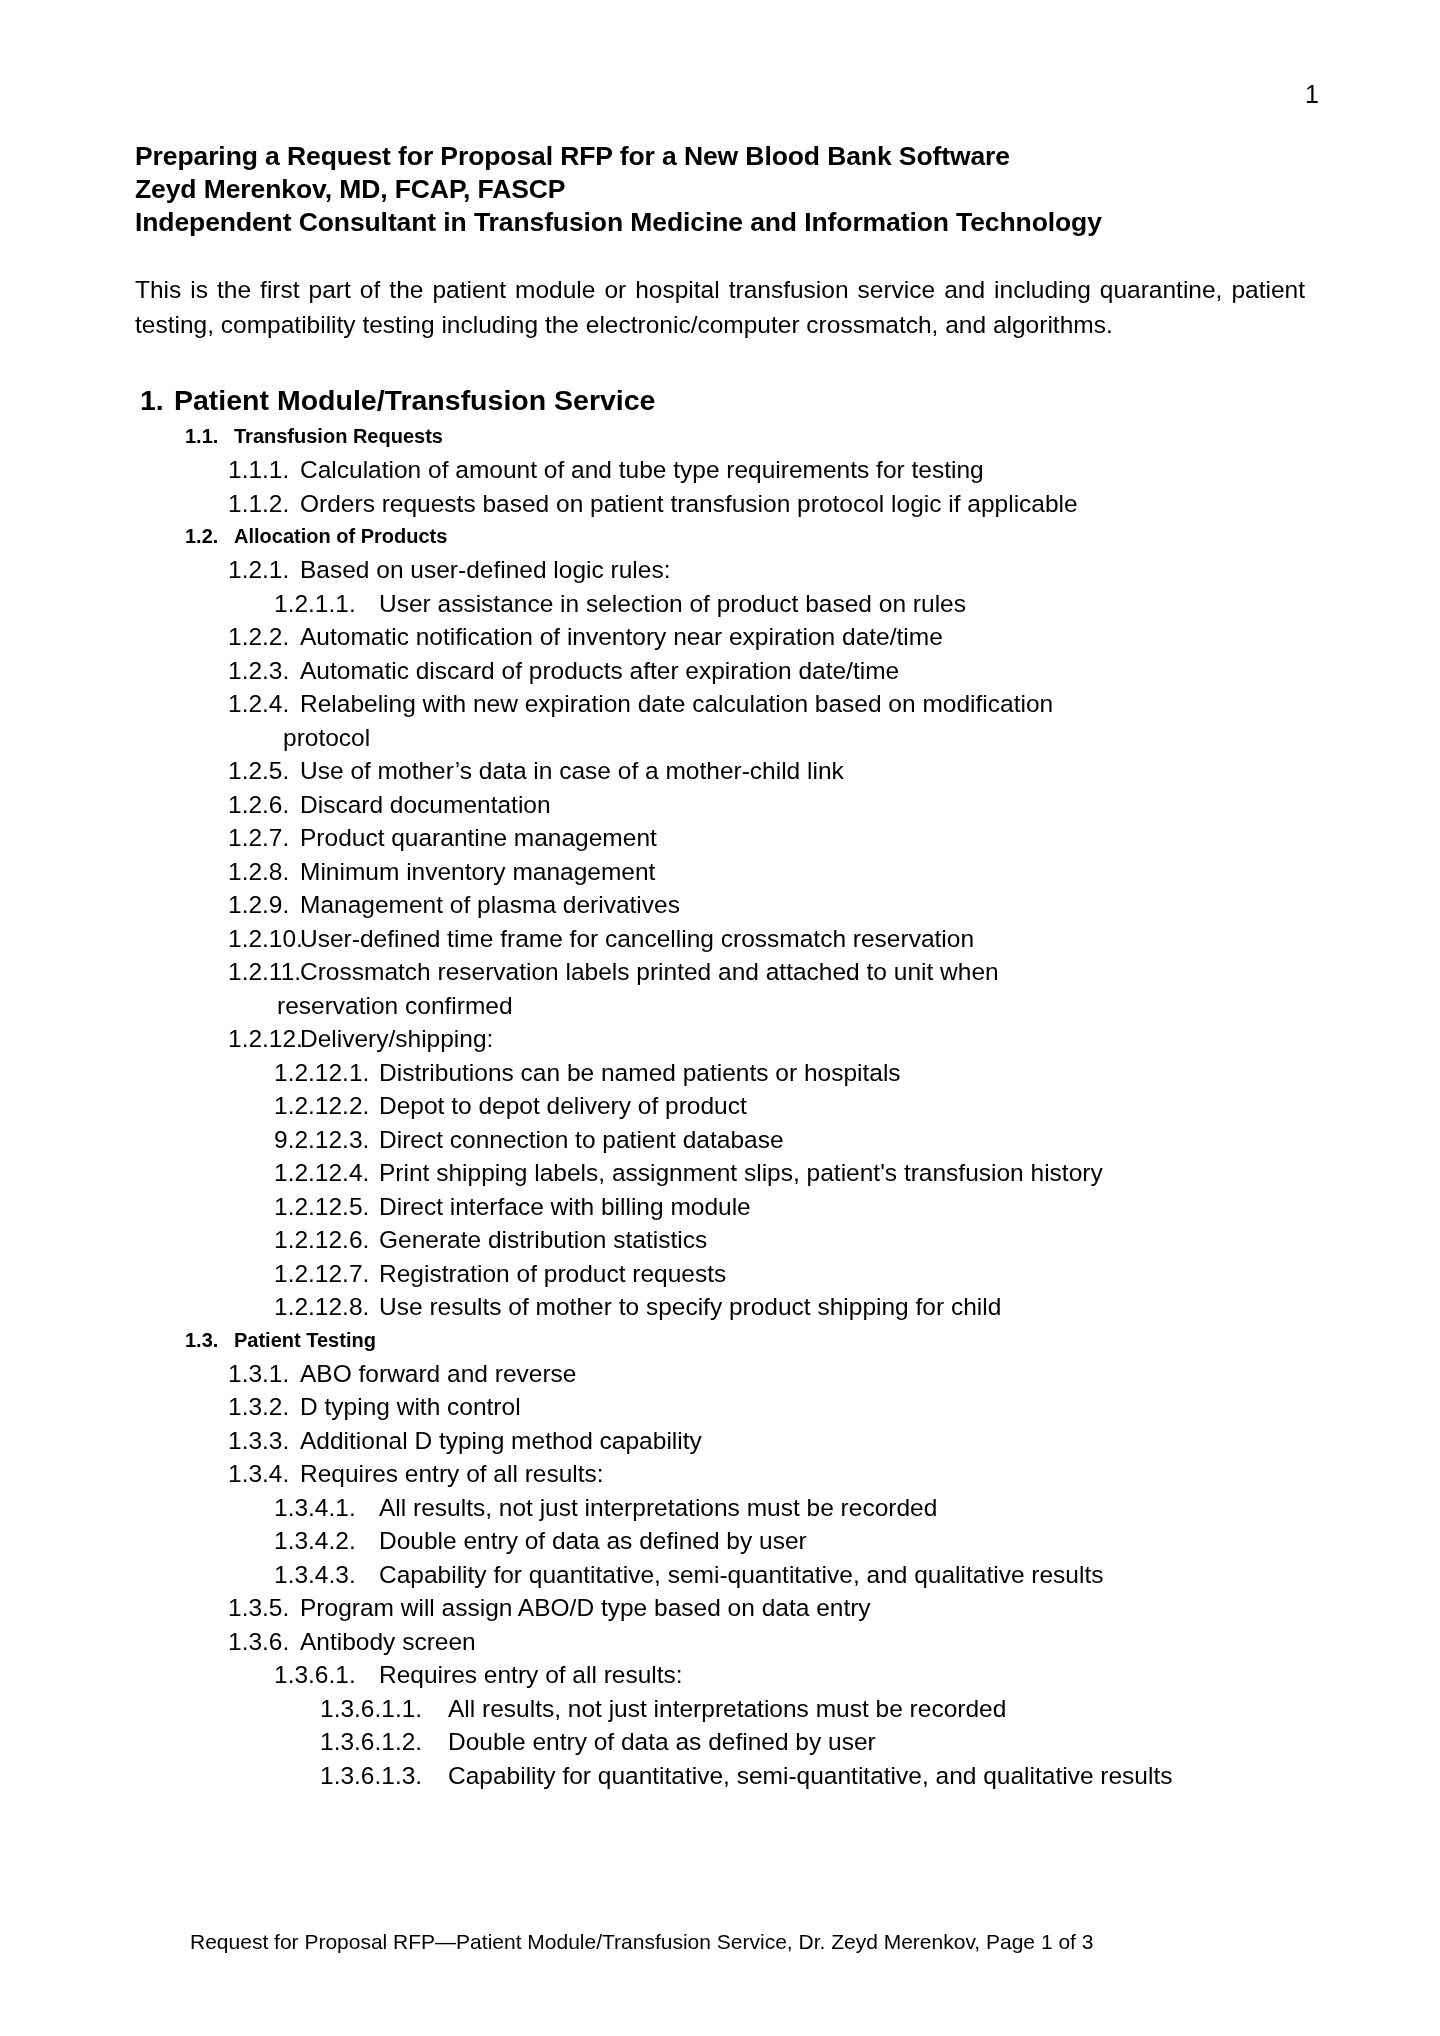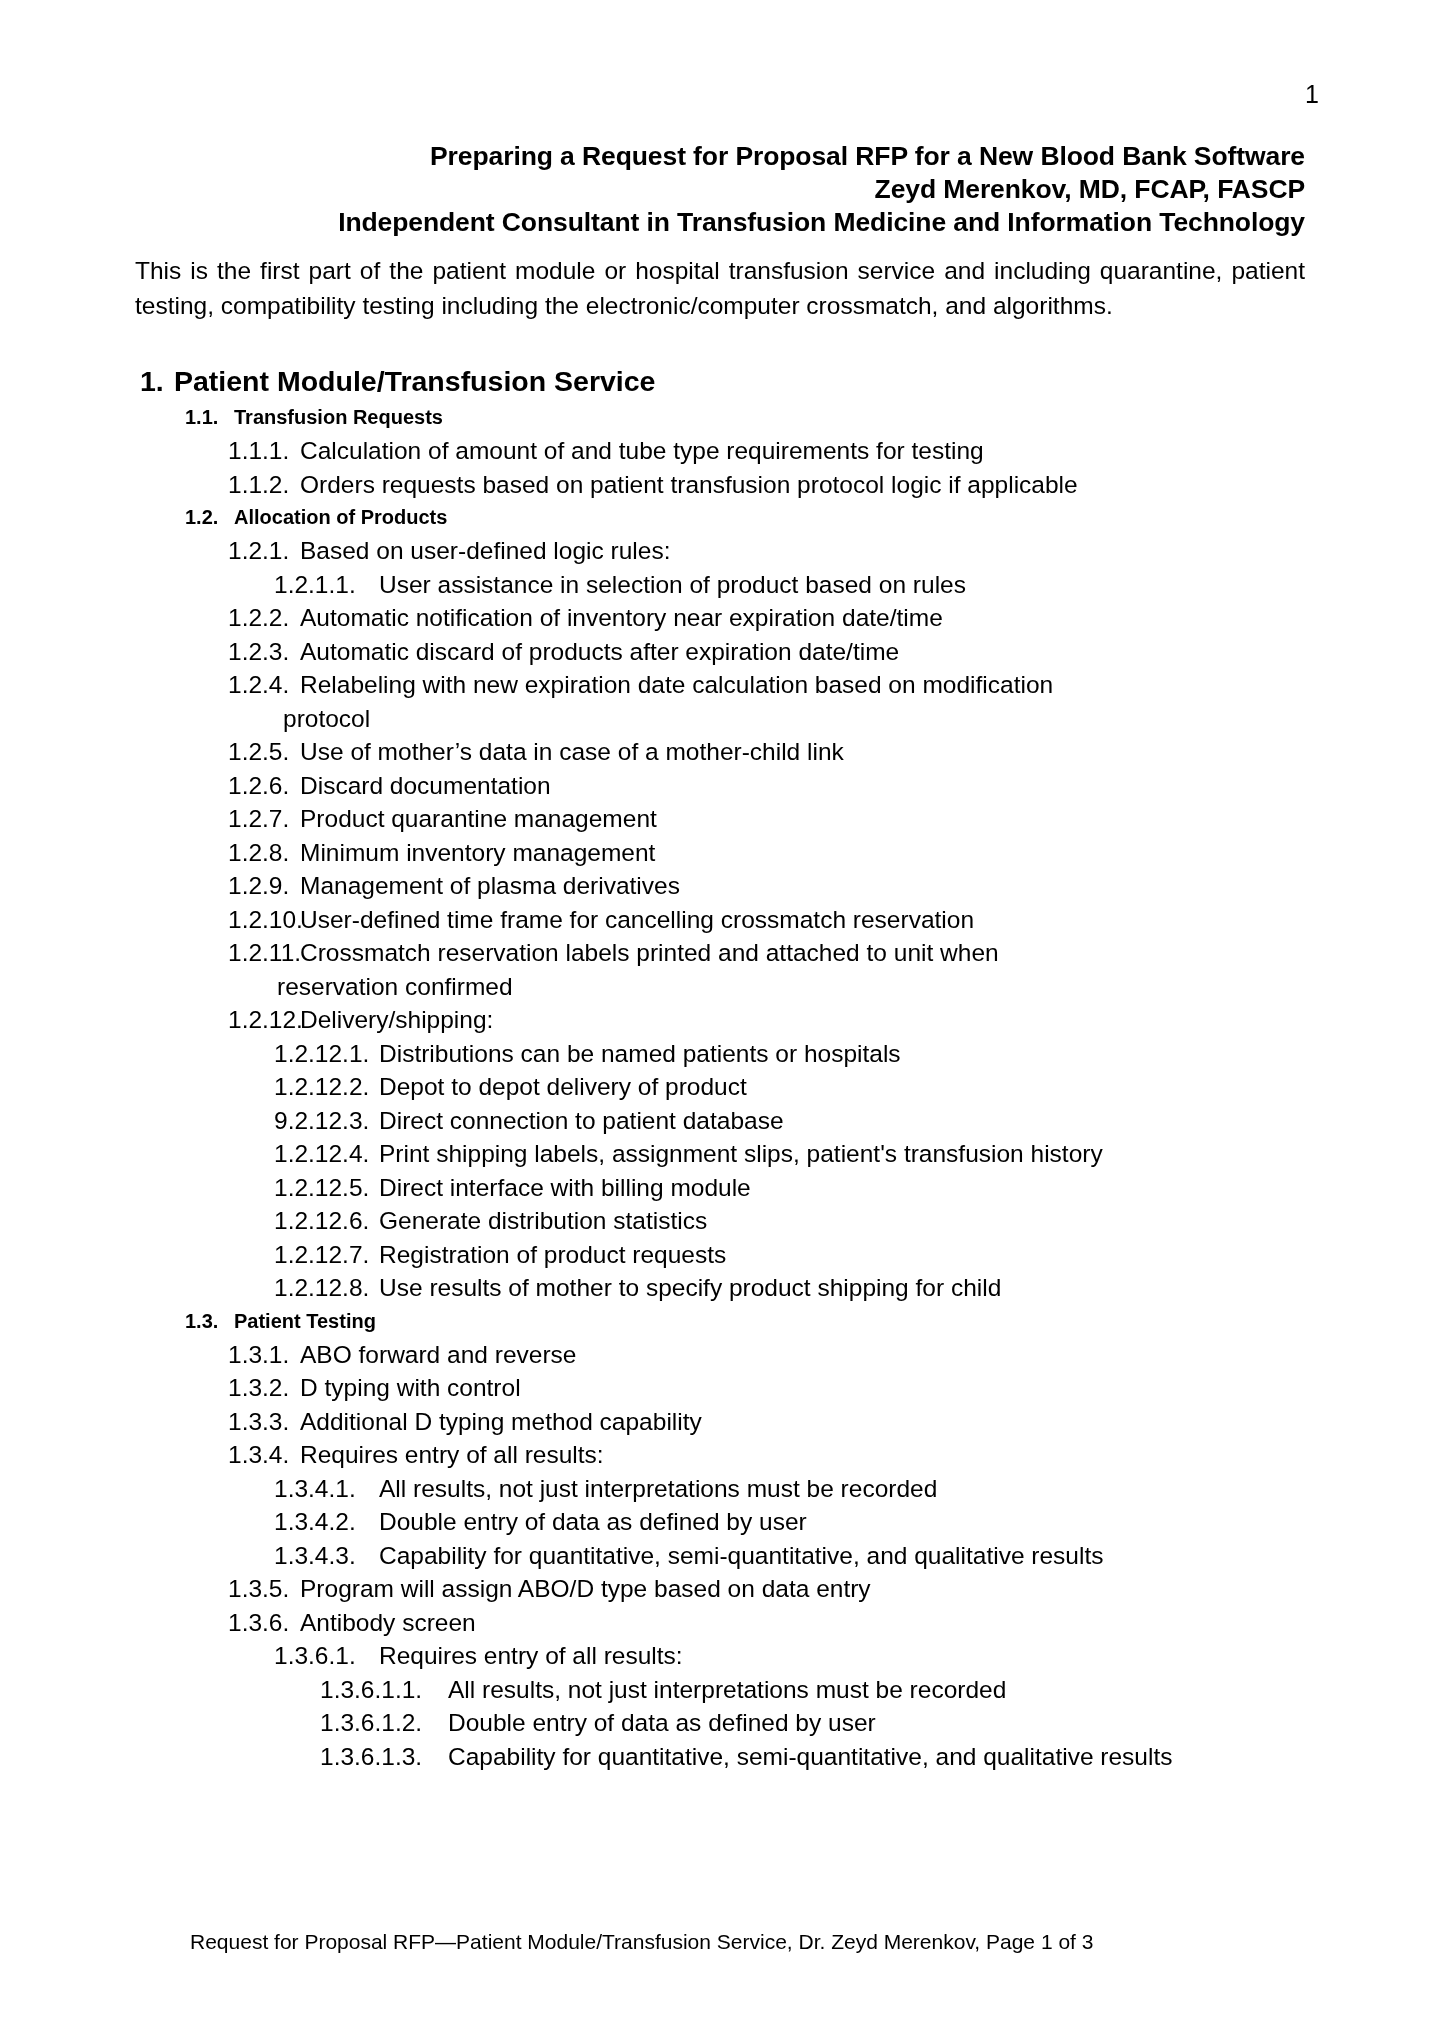--- a/index.html
+++ b/index.html
@@ -42,26 +42,25 @@
 
   
   .title-block {
     font-weight: bold;
     font-size: 26.5px;
     line-height: 33px;
     letter-spacing: -0.1px;
   }
   .title-line {
     white-space: nowrap;
-    text-align: right;
   }
 
   
   .intro {
-    margin-top: 14px;
+    margin-top: 33px;
     font-size: 24.5px;
     line-height: 35px;
     text-align: justify;
     text-justify: inter-word;
   }
 
   
   .outline {
     margin-top: 38px;
   }

